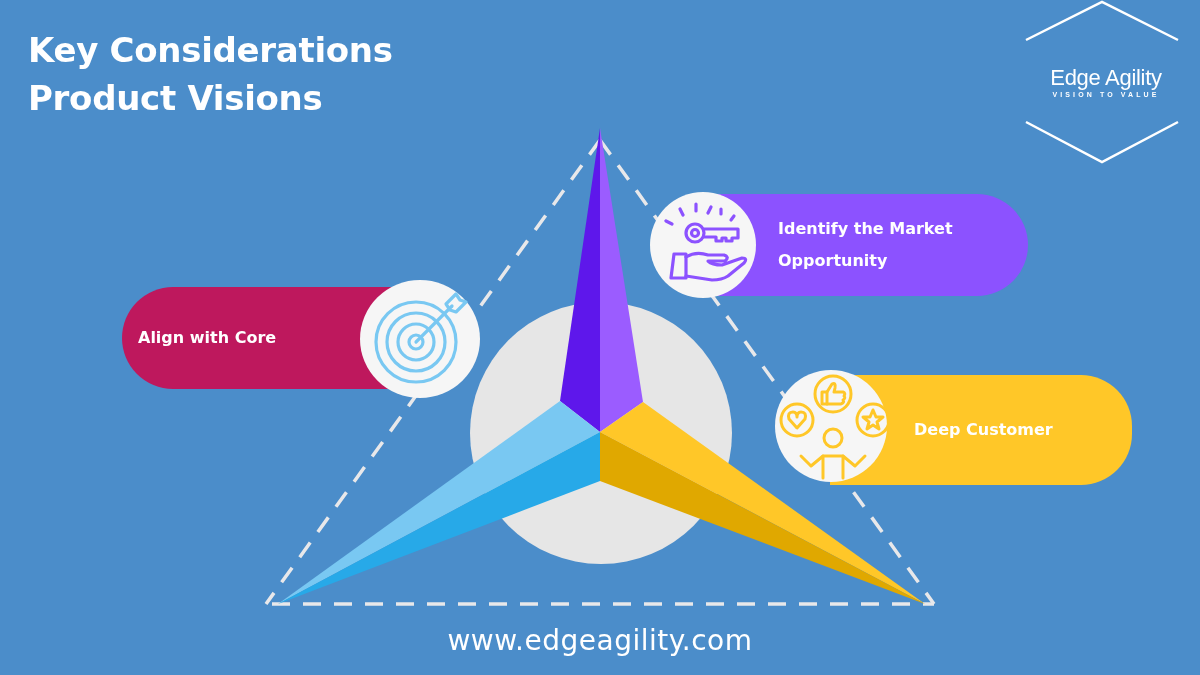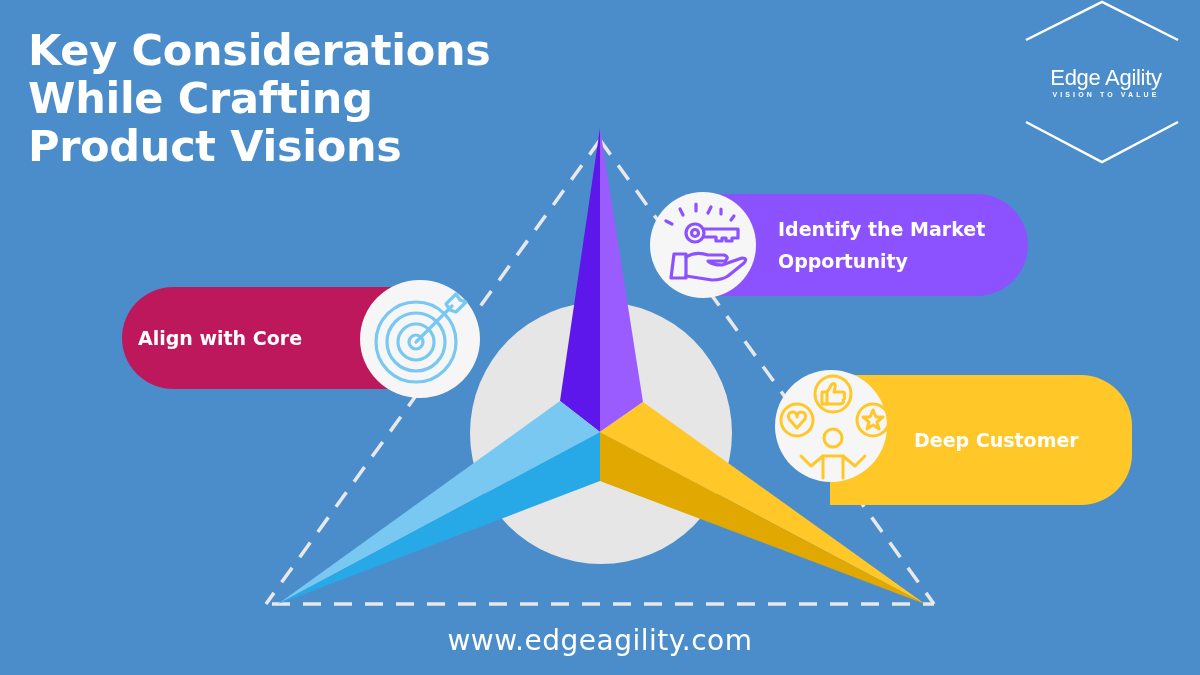--- a/index.html
+++ b/index.html
@@ -4,65 +4,64 @@
   <style>
     html, body { margin: 0; padding: 0; }
     body {
       width: 1200px; height: 675px; overflow: hidden;
       background: #4b8dca;
       font-family: "DejaVu Sans", "Liberation Sans", sans-serif;
       position: relative;
     }
     .title {
       position: absolute; left: 28px; top: 26px;
-      color: #ffffff; font-weight: bold; font-size: 43px; line-height: 48px;
+      color: #ffffff; font-weight: bold; font-size: 34px; line-height: 48px;
       letter-spacing: -0.3px;
     }
     .title div { white-space: nowrap; }
     .logo {
       position: absolute; left: 1022px; top: 0; width: 160px; height: 168px;
     }
     .logo-text {
       position: absolute; left: 1040px; top: 66px; width: 132px; text-align: center;
       color: #fff; font-family: "Liberation Sans", sans-serif;
     }
     .logo-name { font-size: 22px; line-height: 24px; letter-spacing: -0.3px; }
     .logo-tag { font-size: 7px; letter-spacing: 3.1px; font-weight: bold; margin-top: 1px; }
     svg.diagram { position: absolute; left: 0; top: 0; }
     .pill {
-      position: absolute; color: #fff; font-weight: bold; font-size: 19px; line-height: 32px;
+      position: absolute; color: #fff; font-weight: bold; font-size: 16px; line-height: 32px;
       display: flex; flex-direction: column; justify-content: center;
     }
     .pill div { white-space: nowrap; }
     .pill-purple {
       left: 700px; top: 194px; width: 328px; height: 102px;
       background: #8c52ff; border-radius: 0 51px 51px 0; padding-left: 78px; box-sizing: border-box;
     }
     .pill-blue {
       left: 122px; top: 287px; width: 300px; height: 102px;
       background: #be185d; border-radius: 51px 0 0 51px; padding-left: 16px; box-sizing: border-box;
     }
     .pill-yellow {
-      left: 830px; top: 375px; width: 302px; height: 130px;
+      left: 830px; top: 375px; width: 302px; height: 110px;
       background: #ffc728; border-radius: 0 51px 51px 0; padding-left: 84px; box-sizing: border-box;
     }
     .icon-circle {
       position: absolute; border-radius: 50%; background: #f6f6f6;
     }
     .footer {
       position: absolute; left: 0; width: 1200px; top: 624px; text-align: center;
       color: #fff; font-size: 28px; font-family: "DejaVu Sans", sans-serif; letter-spacing: 0.5px;
     }
   </style>
 </head>
 <body>
 
 <div class="title">
   <div>Key Considerations</div>
-  <div>While Crafting</div>
   <div>Product Visions</div>
 </div>
 
 <svg class="logo" viewBox="0 0 160 168" width="160" height="168">
   <polyline points="4,40 80,2 156,40" fill="none" stroke="#ffffff" stroke-width="2.5"></polyline>
   <polyline points="4,122 80,162 156,122" fill="none" stroke="#ffffff" stroke-width="2.5"></polyline>
 </svg>
 <div class="logo-text">
   <div class="logo-name">Edge Agility</div>
   <div class="logo-tag">VISION TO VALUE</div>

